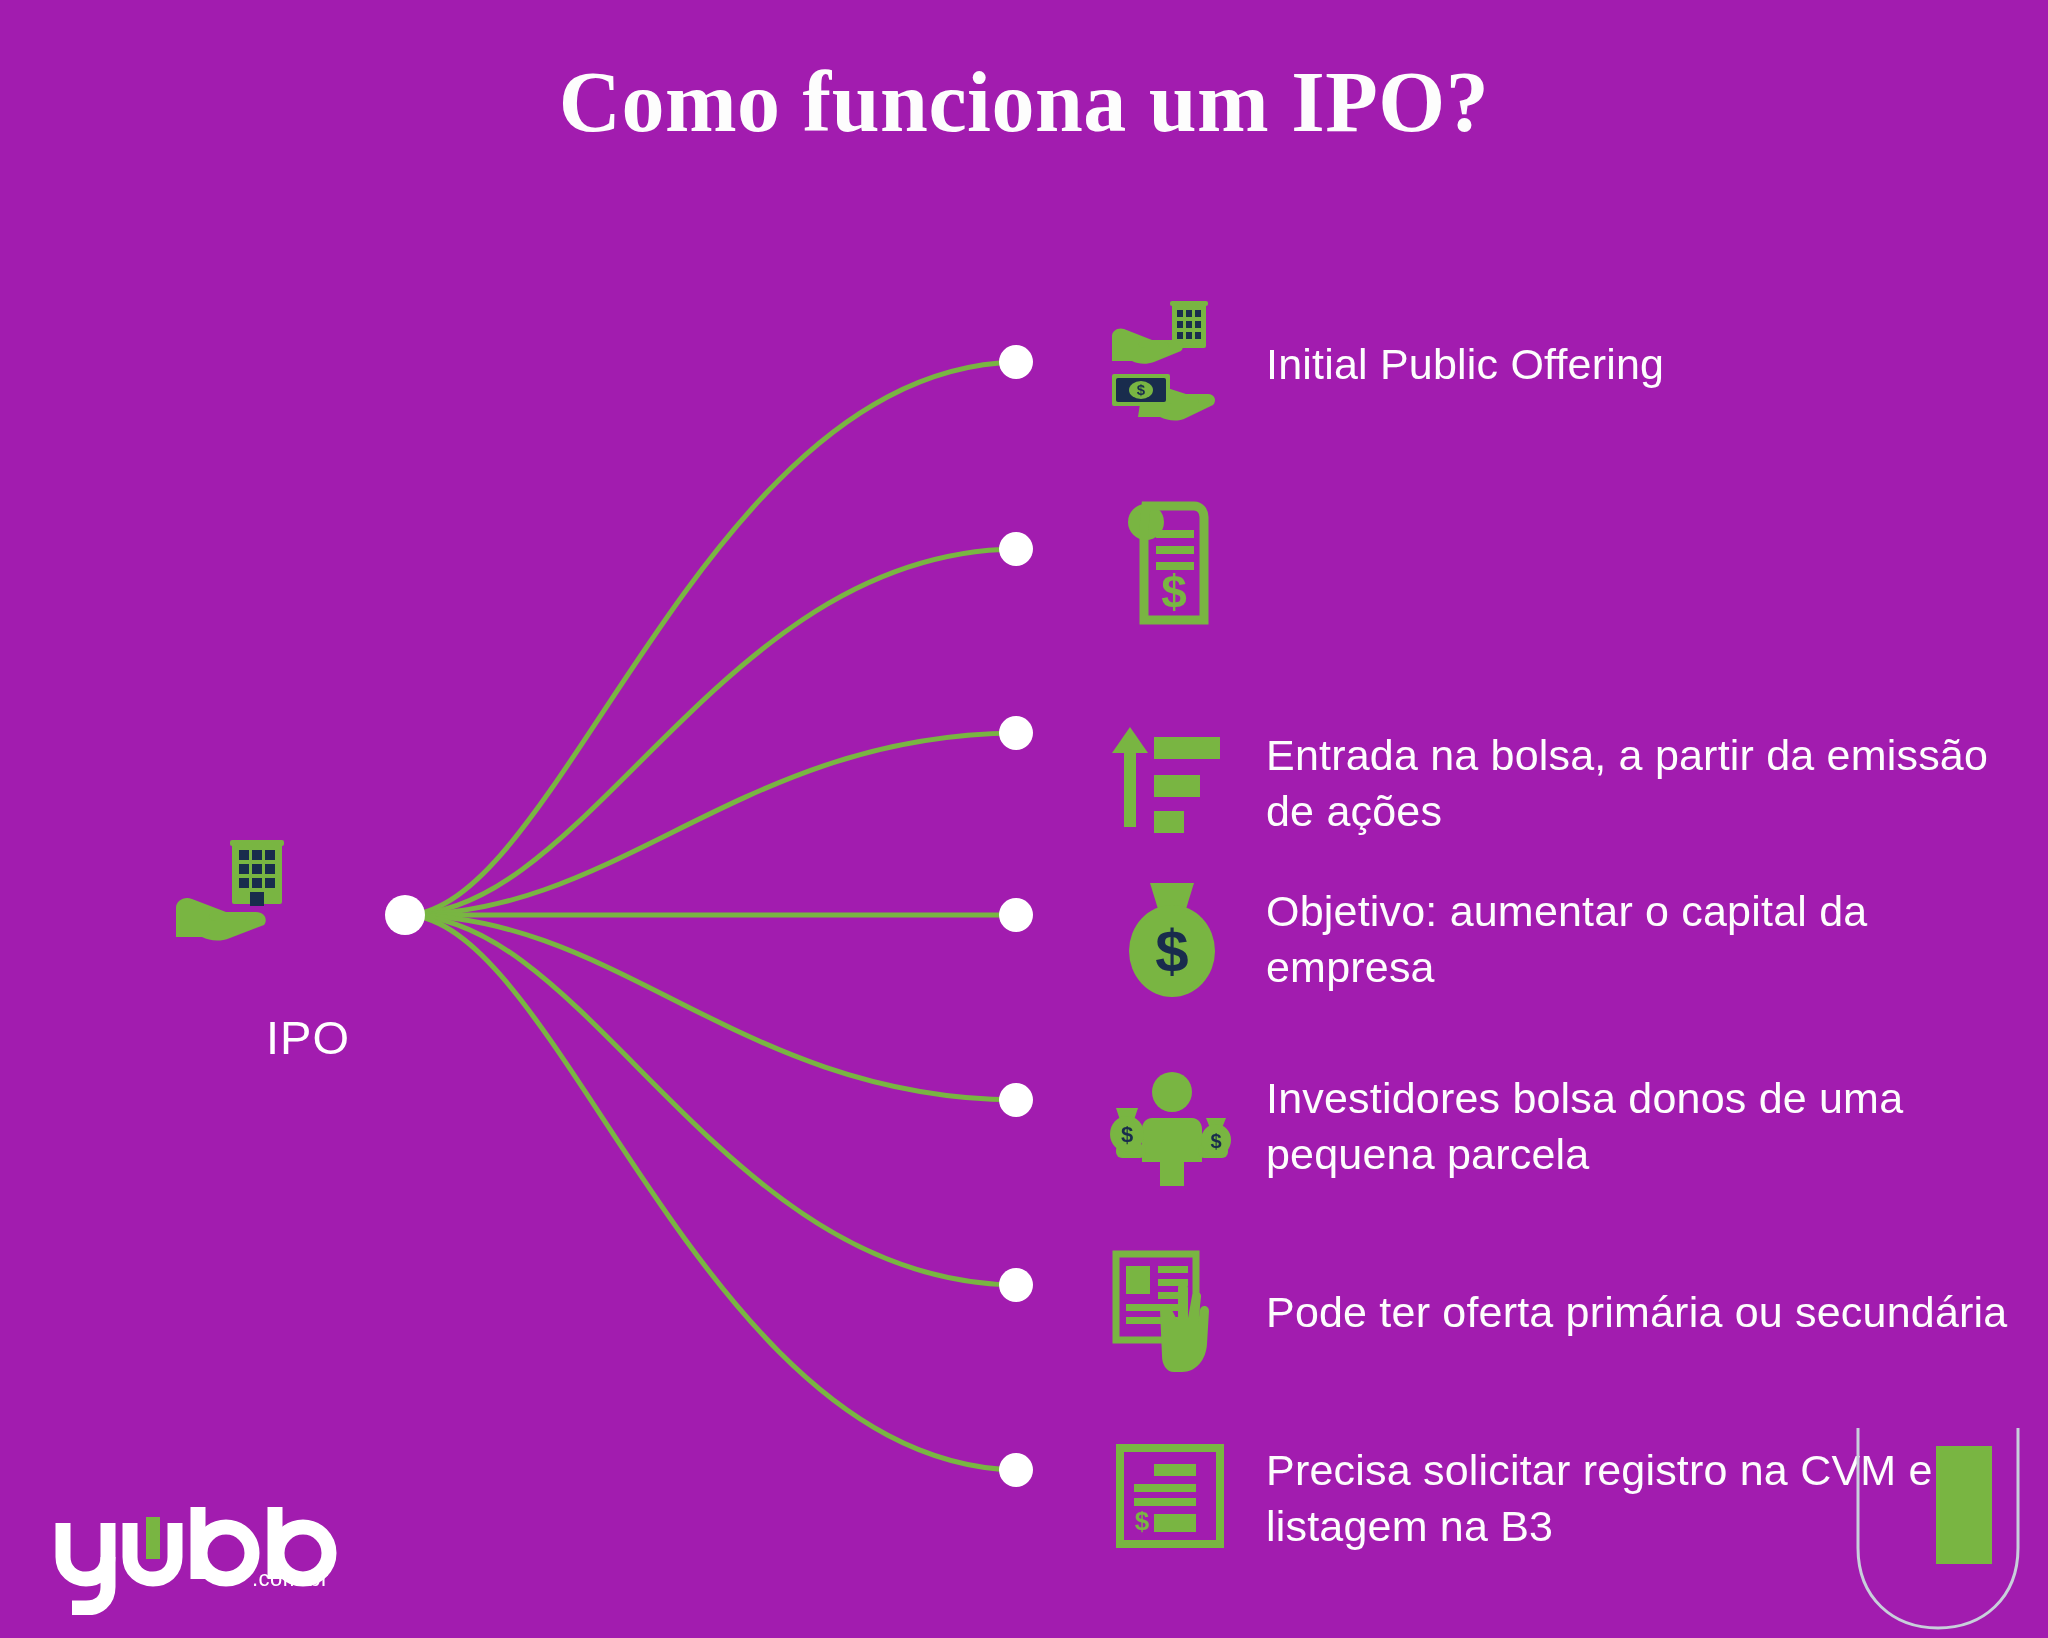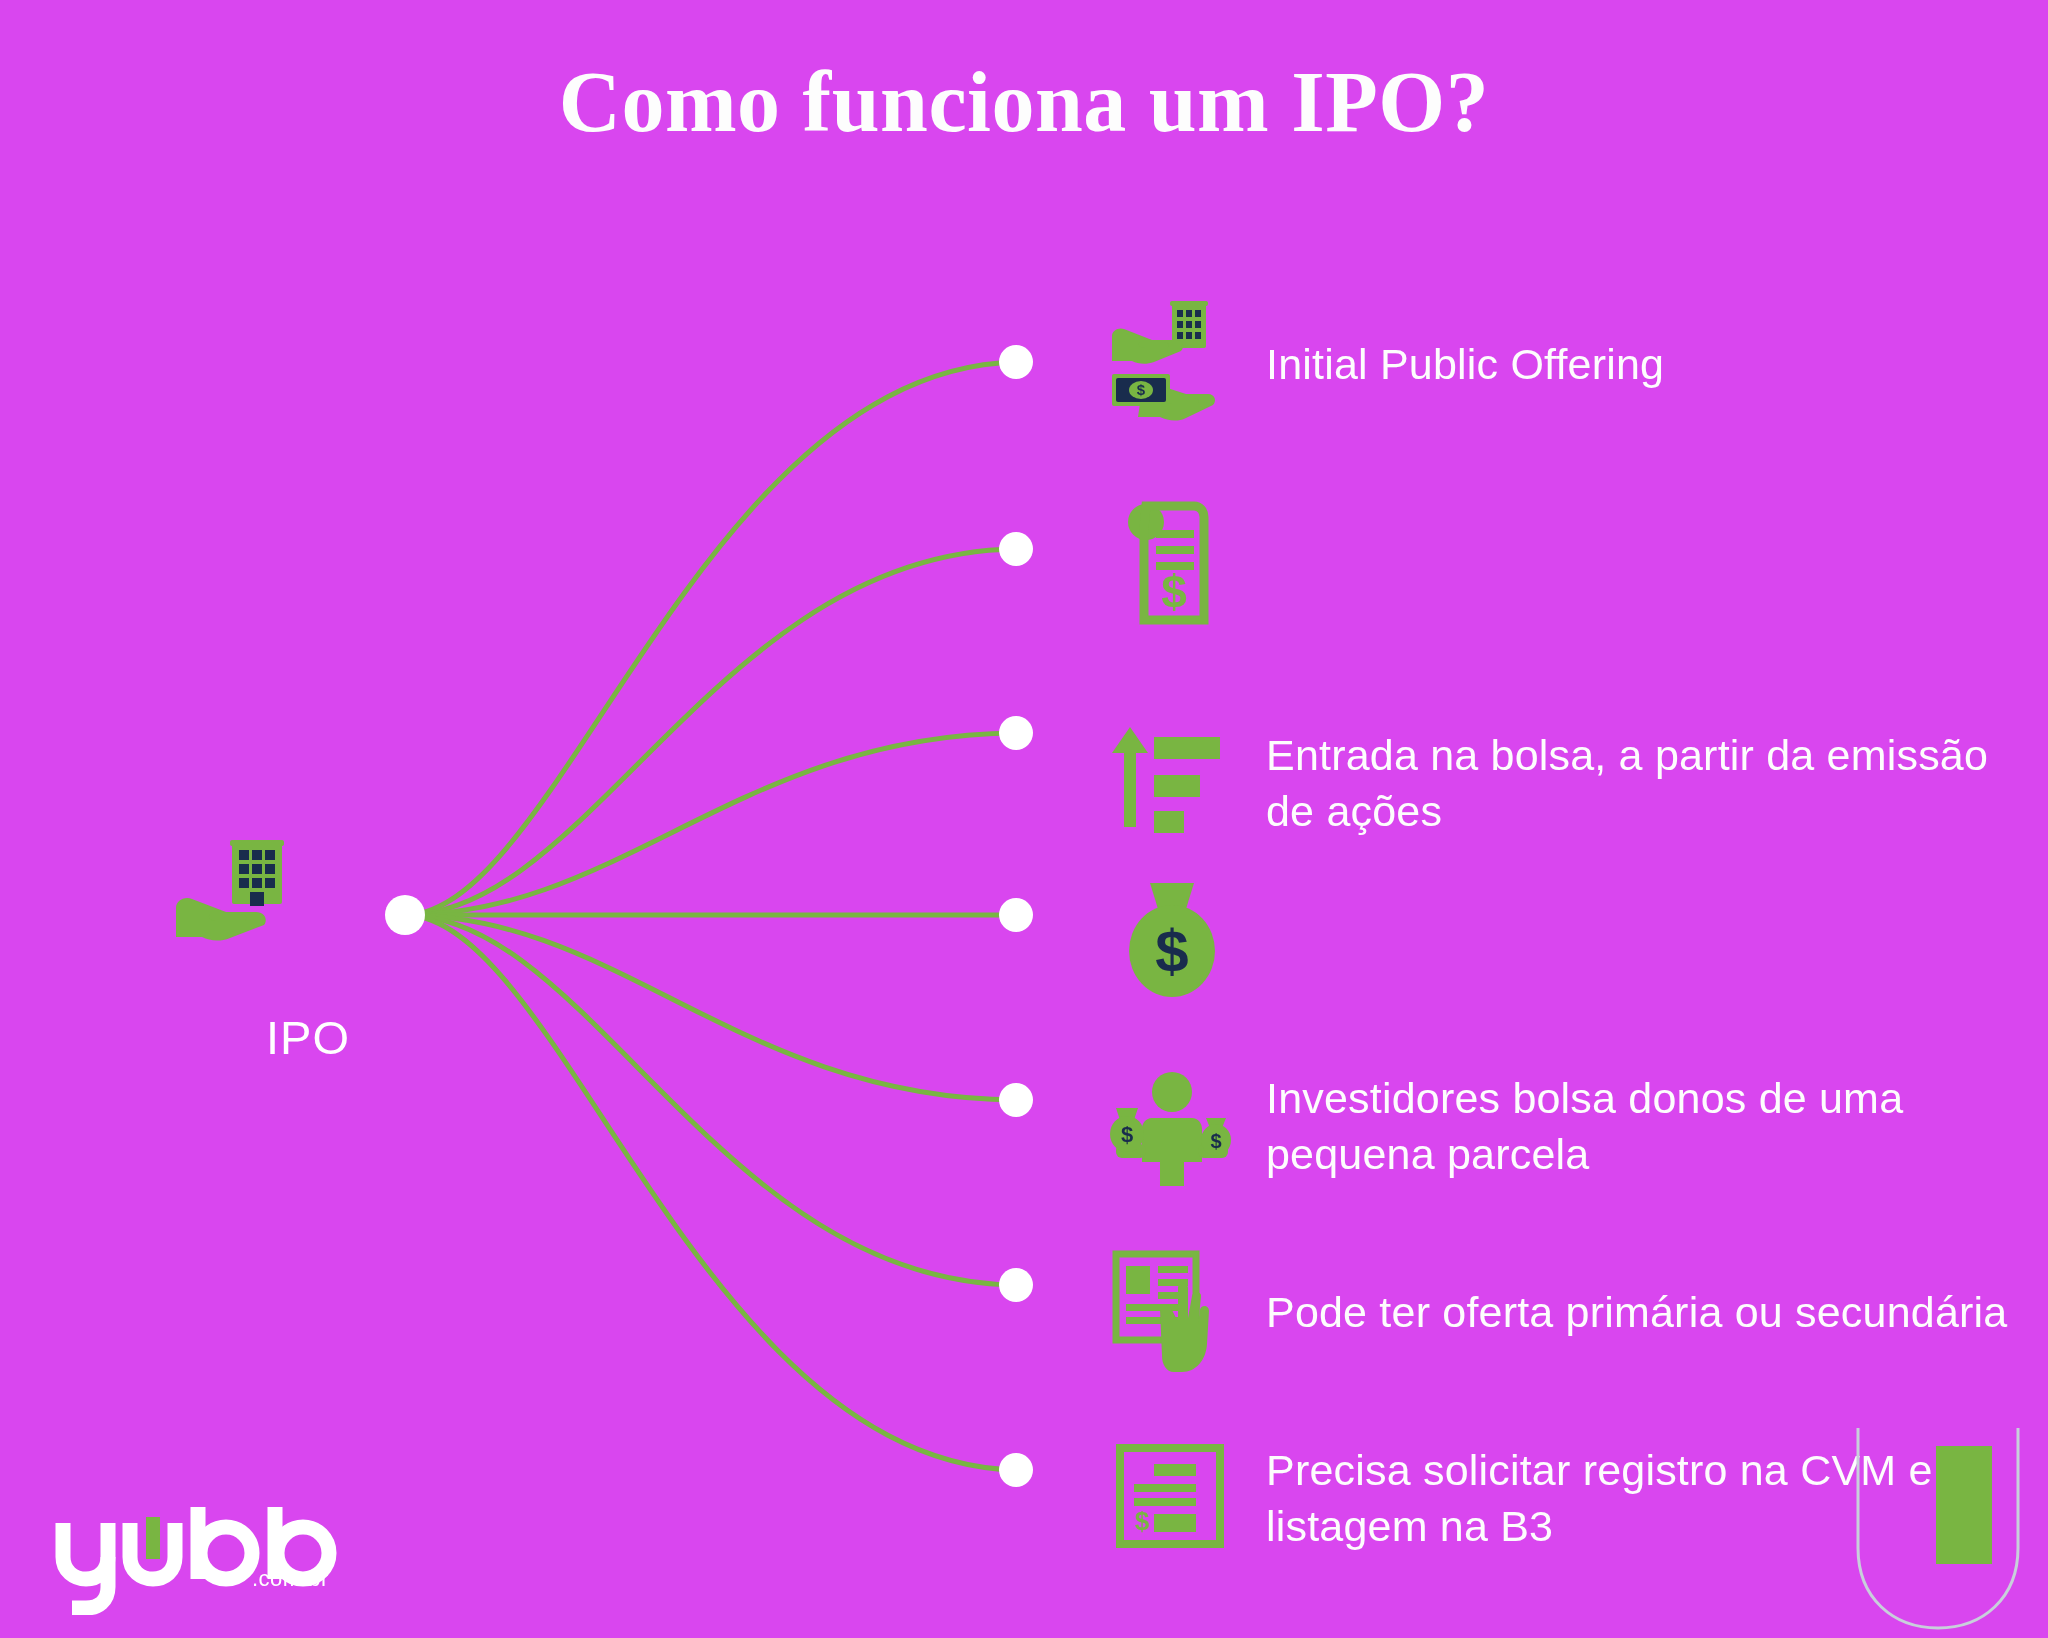--- a/index.html
+++ b/index.html
@@ -5,21 +5,21 @@
   * { margin:0; padding:0; box-sizing:border-box; }
   html, body {
     width:2048px; height:1638px;
     background:#192c4d;
     overflow:hidden;
     font-family:"Liberation Sans", sans-serif;
   }
   #stage {
     position:relative;
     width:2048px; height:1638px;
-    background:#d946ef;
+    background:#a21caf;
   }
 
   
   #title {
     position:absolute;
     top:52px; left:0; width:2048px;
     text-align:center;
     font-family:"Liberation Serif", serif;
     font-size:86px;
     font-weight:700;
@@ -233,20 +233,21 @@
   </div>
 
   <div class="row" style="top:875px">
     <div class="ico">
       <svg viewBox="0 0 130 130" width="130" height="130">
         <polygon points="42,8 86,8 78,34 50,34" fill="#79b542"></polygon>
         <ellipse cx="64" cy="76" rx="43" ry="46" fill="#79b542"></ellipse>
         <text x="64" y="97" font-size="60" font-family="Liberation Sans, sans-serif" font-weight="bold" text-anchor="middle" fill="#192c4d">$</text>
       </svg>
     </div>
+    <div class="txt">Objetivo: aumentar o capital da empresa</div>
   </div>
 
   <div class="row" style="top:1062px">
     <div class="ico">
       <svg viewBox="0 0 130 130" width="130" height="130">
         <g fill="#79b542">
 
           <circle cx="64" cy="30" r="20"></circle>
           <path d="M44,56 L84,56 C90,56 94,61 94,67 L94,100 L76,100 L76,124
                    L52,124 L52,100 L34,100 L34,67 C34,61 38,56 44,56 Z"></path>

